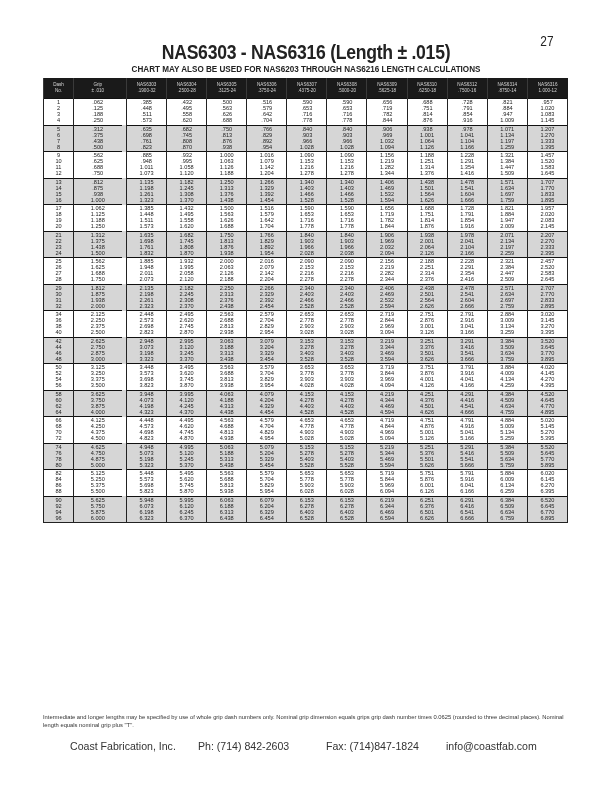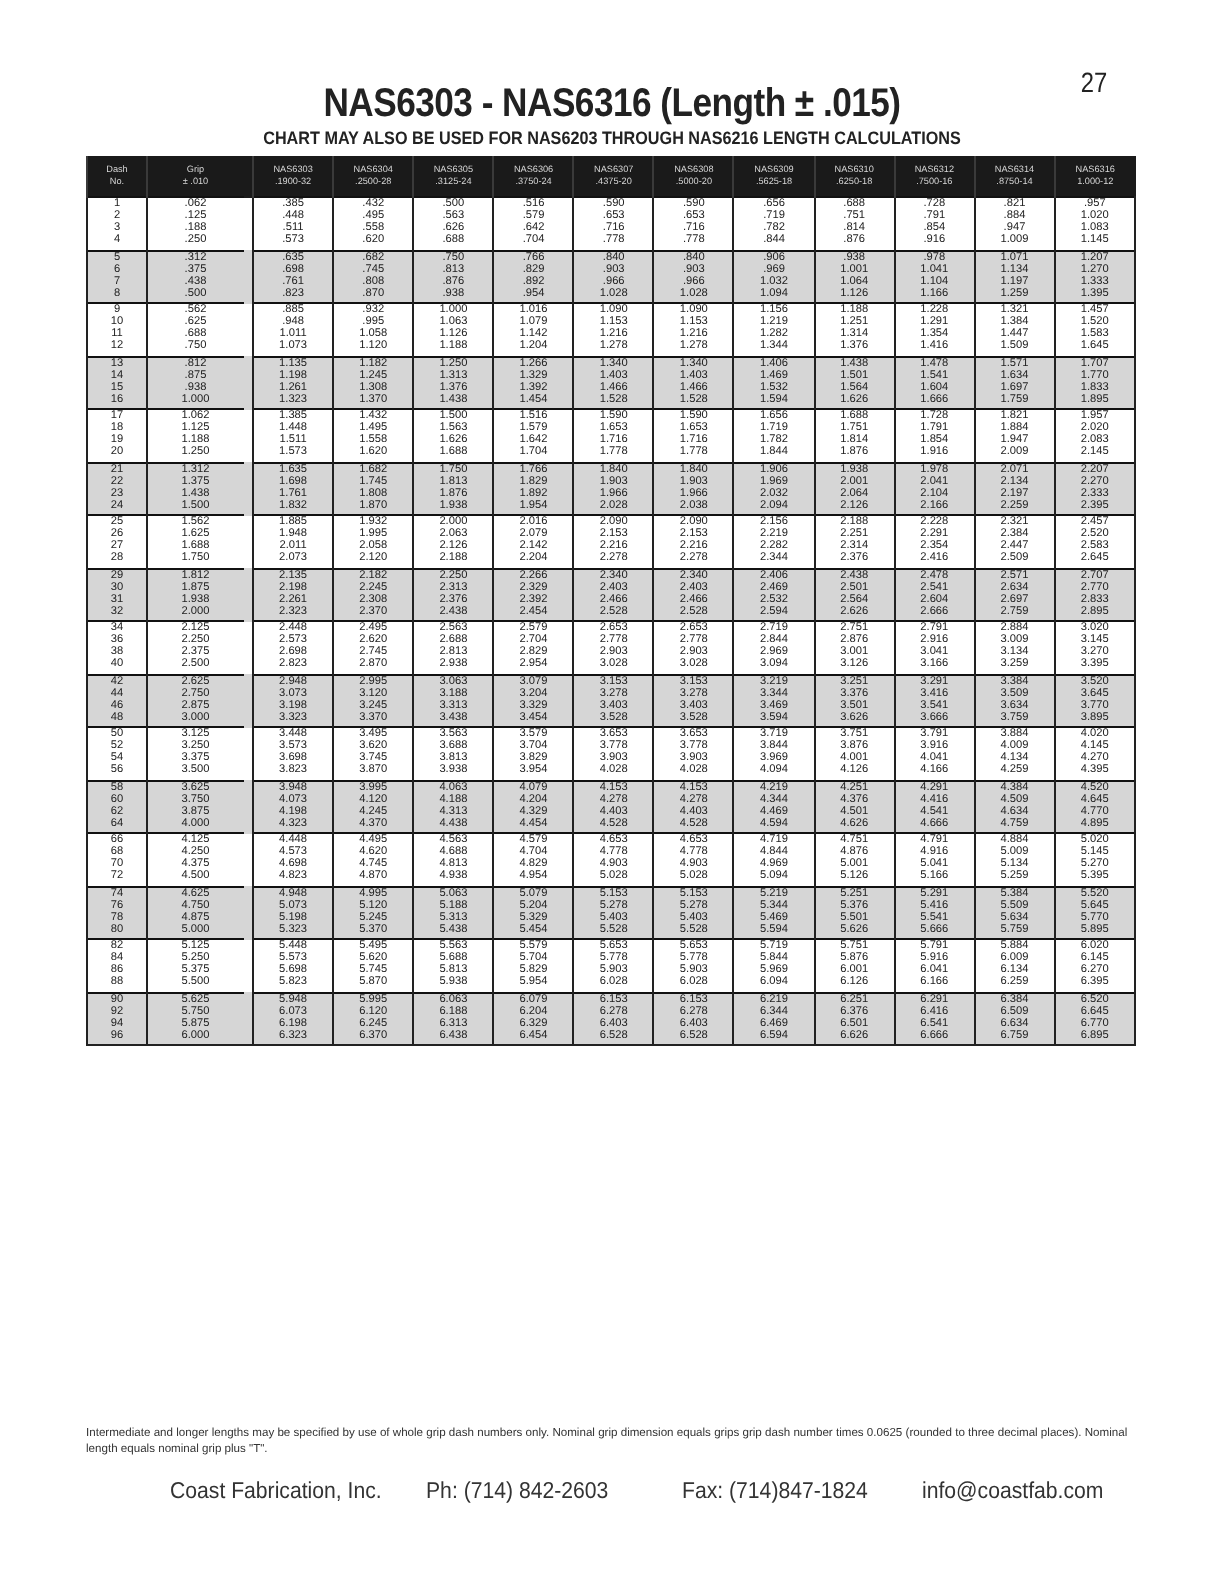--- a/index.html
+++ b/index.html
@@ -12,21 +12,21 @@
   td{padding:0;text-align:center;vertical-align:top;border-left:1px solid #222;border-top:1.5px solid #111;}
   td.sep, th.sep{width:5px;background:#1a1a1a;border:none;}
   tr.g td{height:25.5px;}
   tr.shade td{background:#d6d6d6;}
   tr.plain td{background:#fff;}
   td .v{display:block;line-height:6.1px;}
   td:first-child{border-left:1px solid #222;}
   td:last-child{border-right:1px solid #222;}
   tbody tr:last-child td{border-bottom:1px solid #222;}
   .note{position:absolute;left:43px;top:714px;width:530px;font-size:5.8px;line-height:7.5px;color:#333;}
-  .contact{position:absolute;left:70px;top:740px;font-size:11.5px;color:#333;display:flex;gap:0;margin-left:15px;}
+  .contact{position:absolute;left:70px;top:740px;font-size:11.5px;color:#333;display:flex;gap:0;}
   .contact span{display:inline-block;transform:scaleX(0.92);transform-origin:left;}
 </style>
 </head>
 <body>
 
 <div class="pagenum">27</div>
 <div class="title">NAS6303 - NAS6316 (Length ± .015)</div>
 <div class="subtitle">CHART MAY ALSO BE USED FOR NAS6203 THROUGH NAS6216 LENGTH CALCULATIONS</div>
 
 <table>

